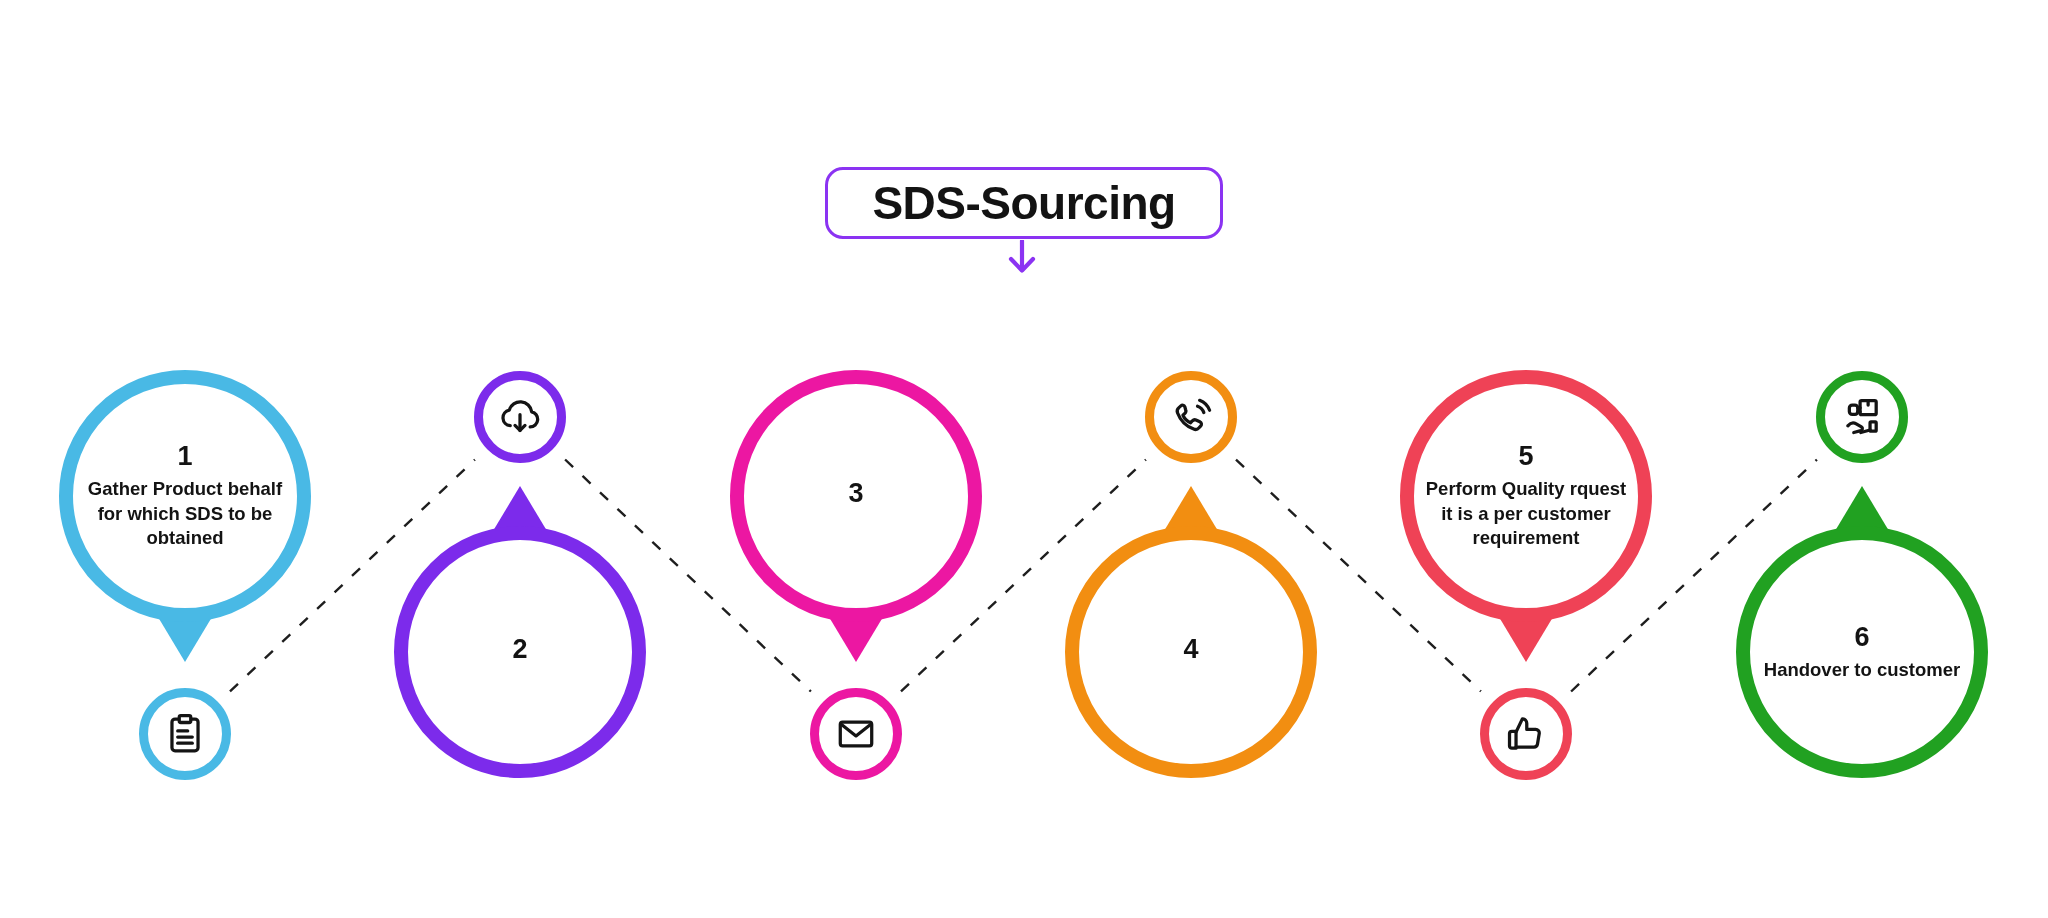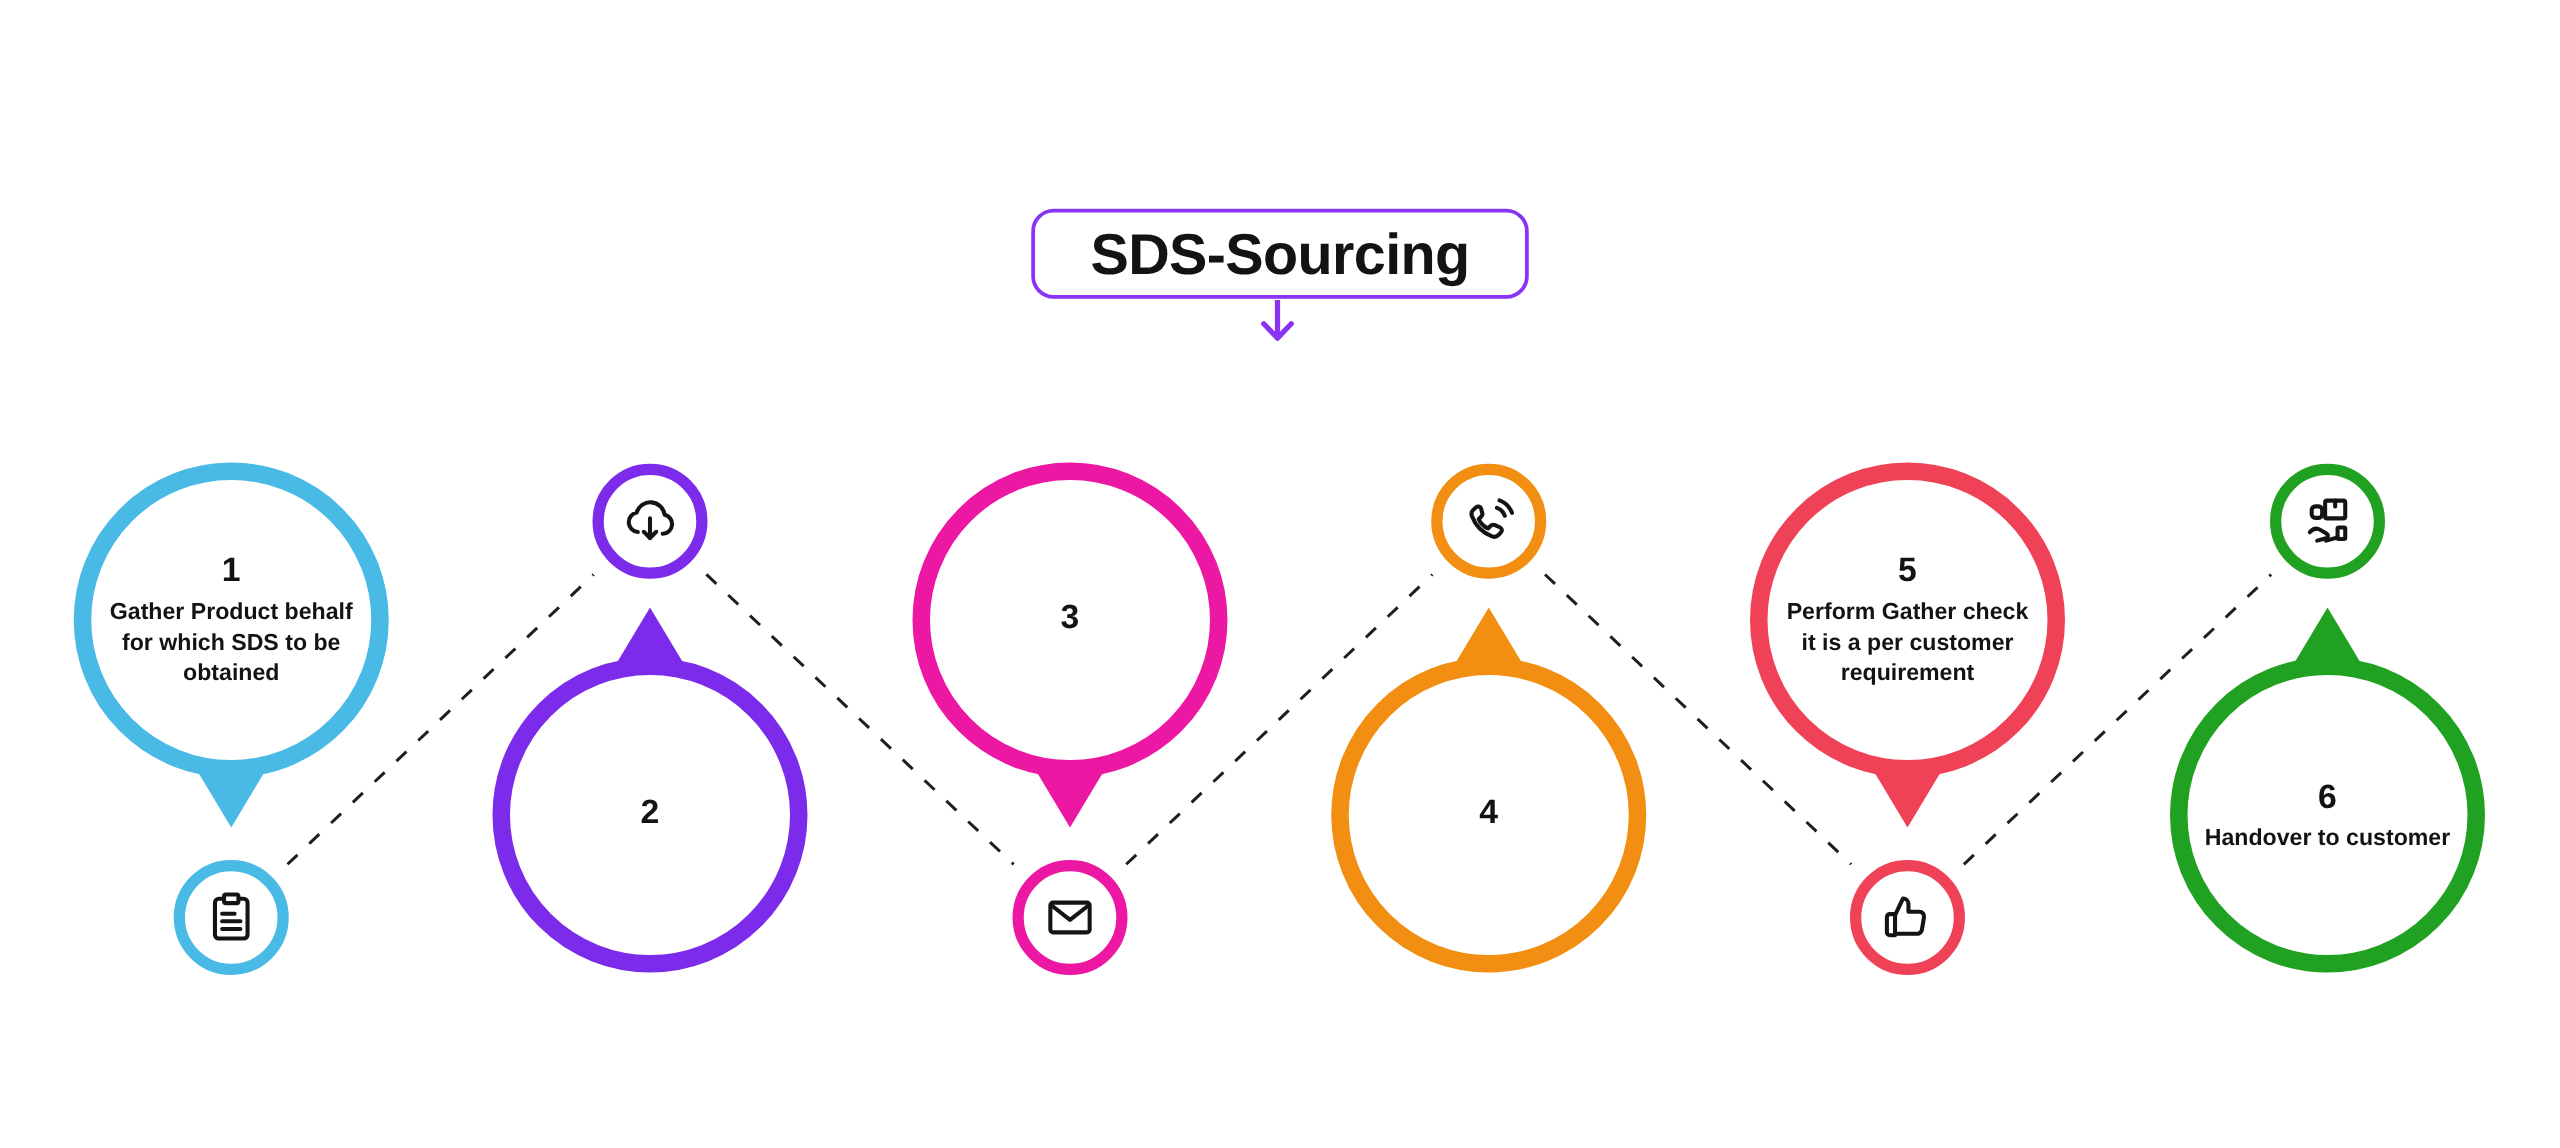--- a/index.html
+++ b/index.html
@@ -127,21 +127,21 @@
     <div class="pointer up" style="border-bottom-color: rgb(242, 142, 17);"></div>
     <div class="bubble" style="border-color: rgb(242, 142, 17);">
       <div class="num">4</div>
     </div>
   </div>
 
   <div class="step icon-below" style="left:1400px">
     <div class="pointer down" style="border-top-color: rgb(239, 66, 86);"></div>
     <div class="bubble" style="border-color: rgb(239, 66, 86);">
       <div class="num">5</div>
-      <p class="desc">Perform Gather check it is a per customer requirement</p>
+      <p class="desc">Perform Quality rquest it is a per customer requirement</p>
     </div>
     <div class="icon-ring" style="border-color: rgb(239, 66, 86);">
       <svg viewBox="0 0 24 24">
         <path d="M4.6 10.6h2.2v8.8H4.6a1.2 1.2 0 0 1-1.2-1.2v-6.4a1.2 1.2 0 0 1 1.2-1.2z"></path>
         <path d="M6.8 11l3.3-6.9c1.3 0 2.3 1 2.3 2.3v3.2h4.6a1.9 1.9 0 0 1 1.9 2.2l-.9 5.4a1.9 1.9 0 0 1-1.9 1.6H6.8"></path>
       </svg>
     </div>
   </div>
 
   <div class="step icon-above" style="left:1736px">

